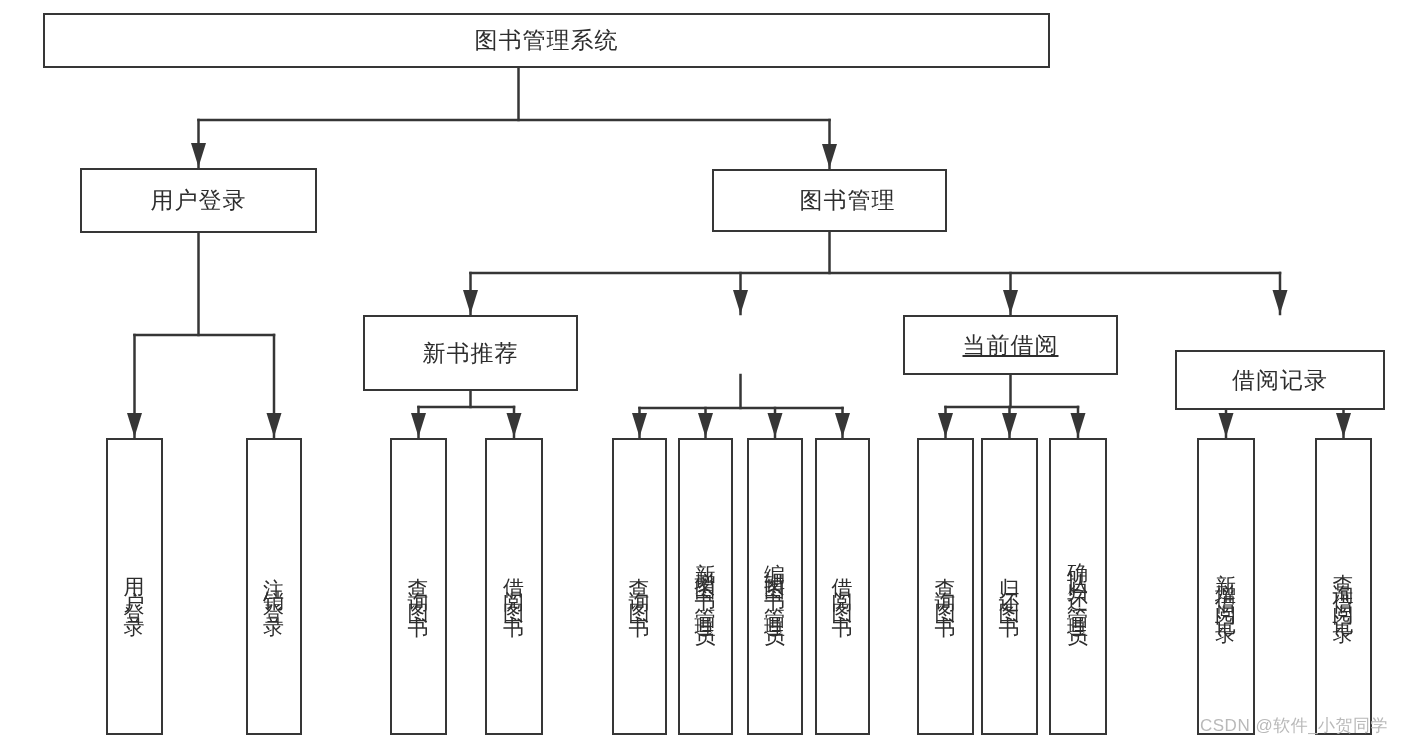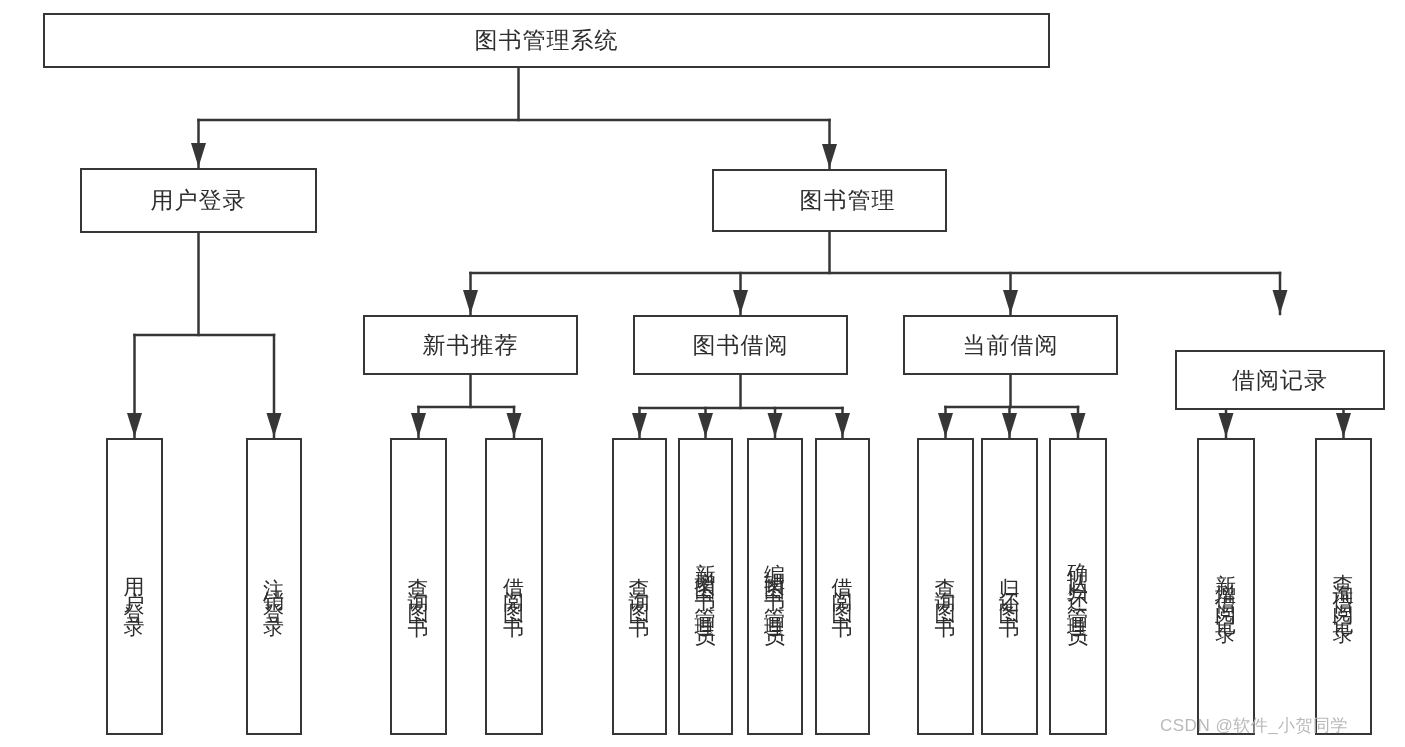--- a/index.html
+++ b/index.html
@@ -31,43 +31,43 @@
   .sp4 .vt{letter-spacing:13px;}
   .sp6 .vt{letter-spacing:10px;}
   .sp9 .vt{letter-spacing:9px;}
 
   
   #n-root {left:15px;  top:13px;  width:1007px; height:55px;margin-left:28px;}
   
   #n-login{left:80px;  top:168px; width:237px; height:65px;}
   #n-mgmt {left:712px; top:169px; width:235px; height:63px;padding-left:36px;}
   
-  #n-g0{left:363px;  top:315px; width:215px; height:60px;}
+  #n-g0{left:363px;  top:315px; width:215px; height:76px;}
   #n-g1{left:633px;  top:315px; width:215px; height:60px;}
-  #n-g2{left:903px;  top:315px; width:215px; height:60px;}
+  #n-g2{left:903px;  top:315px; width:215px; height:60px;text-decoration:underline;}
   #n-g3{left:1175px; top:315px; width:210px; height:60px;margin-top:35px;}
   
   .col{top:438px;height:297px;}
   #c0 {left:106px;  width:57px;}
   #c1 {left:246px;  width:56px;}
   #c2 {left:390px;  width:57px;}
   #c3 {left:485px;  width:58px;}
   #c4 {left:612px;  width:55px;}
   #c5 {left:678px;  width:55px;}
   #c6 {left:747px;  width:56px;}
   #c7 {left:815px;  width:55px;}
   #c8 {left:917px;  width:57px;}
   #c9 {left:981px;  width:57px;}
   #c10{left:1049px; width:58px;}
   #c11{left:1197px; width:58px;}
   #c12{left:1315px; width:57px;}
 
   #watermark{
     position:absolute;
-    left:1160px;top:714px;
+    left:1200px;top:714px;
     font-size:17px;
     color:#b9b9b9;
     letter-spacing:0.5px;
     white-space:nowrap;
     z-index:5;
   }
 </style>
 </head>
 <body>
 
@@ -136,21 +136,20 @@
       </g>
     </g>
   </svg>
 
   <div class="box h" id="n-root">图书管理系统</div>
 
   <div class="box h" id="n-login">用户登录</div>
   <div class="box h" id="n-mgmt">图书管理</div>
 
   <div class="box h" id="n-g0">新书推荐</div>
-  <div class="box h" id="n-g1">图书借阅</div>
   <div class="box h" id="n-g2">当前借阅</div>
   <div class="box h" id="n-g3">借阅记录</div>
 
   <div class="box v col sp4" id="c0">
     <span class="vt">用户登录</span>
   </div>
   <div class="box v col sp4" id="c1">
     <span class="vt">注销登录</span>
   </div>
   <div class="box v col sp4" id="c2">

